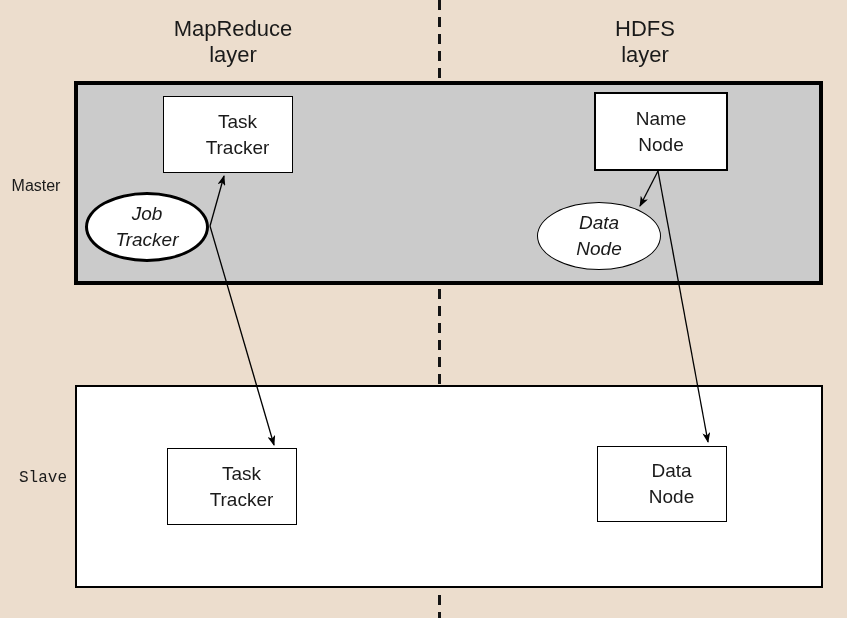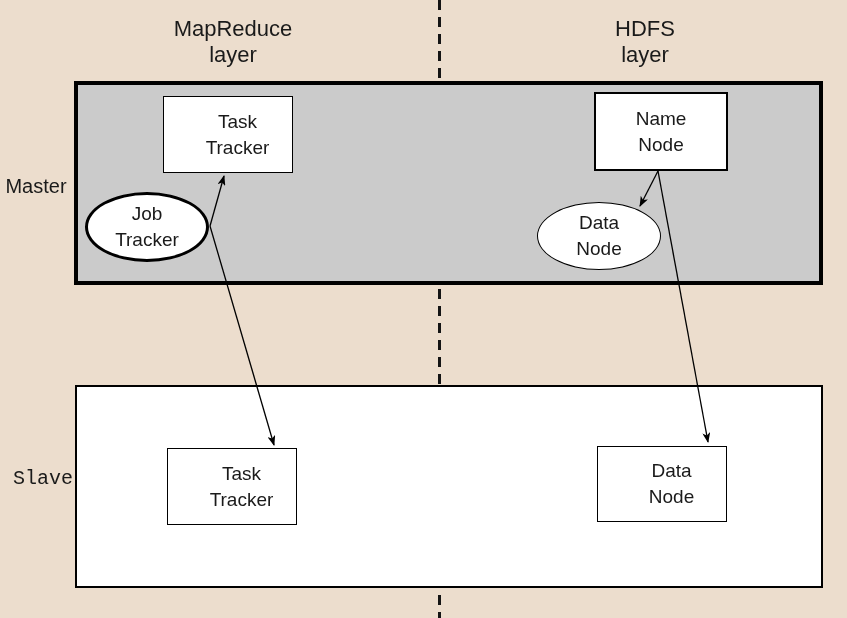--- a/index.html
+++ b/index.html
@@ -20,21 +20,21 @@
     text-align: center;
     font-size: 22px;
     line-height: 26px;
     white-space: nowrap;
   }
 
   
   .row-label {
     position: absolute;
     transform: translate(-50%, -50%);
-    font-size: 20px;
+    font-size: 16px;
     white-space: nowrap;
   }
 
   
   .panel { position: absolute; box-sizing: border-box; }
   .panel-master { left: 74px; top: 81px; width: 749px; height: 204px;
                   background: #cbcbcb; border: 4px solid #000; }
   .panel-slave  { left: 75px; top: 385px; width: 748px; height: 203px;
                   background: #ffffff; border: 2px solid #000; }
 
@@ -46,21 +46,21 @@
     display: flex;
     flex-direction: column;
     align-items: center;
     justify-content: center;
     text-align: center;
     font-size: 19px;
     line-height: 26px;
   }
   .rect-thin  { border: 1.5px solid #000; padding-left: 19px; }
   .rect-thick { border: 2.5px solid #000; }
-  .ellipse    { border-radius: 50%; }
+  .ellipse    { border-radius: 50%; font-style: italic; }
 
   .n-master-tt { left: 163px; top: 96px;  width: 130px; height: 77px; }
   .n-name-node { left: 594px; top: 92px;  width: 134px; height: 79px; }
   .n-job-tracker { left: 85px;  top: 192px; width: 124px; height: 70px; border: 3px solid #000; }
   .n-master-dn   { left: 537px; top: 202px; width: 124px; height: 68px; border: 1.5px solid #000; }
   .n-slave-tt  { left: 167px; top: 448px; width: 130px; height: 77px; }
   .n-slave-dn  { left: 597px; top: 446px; width: 130px; height: 76px; }
 
   
   .divider {

